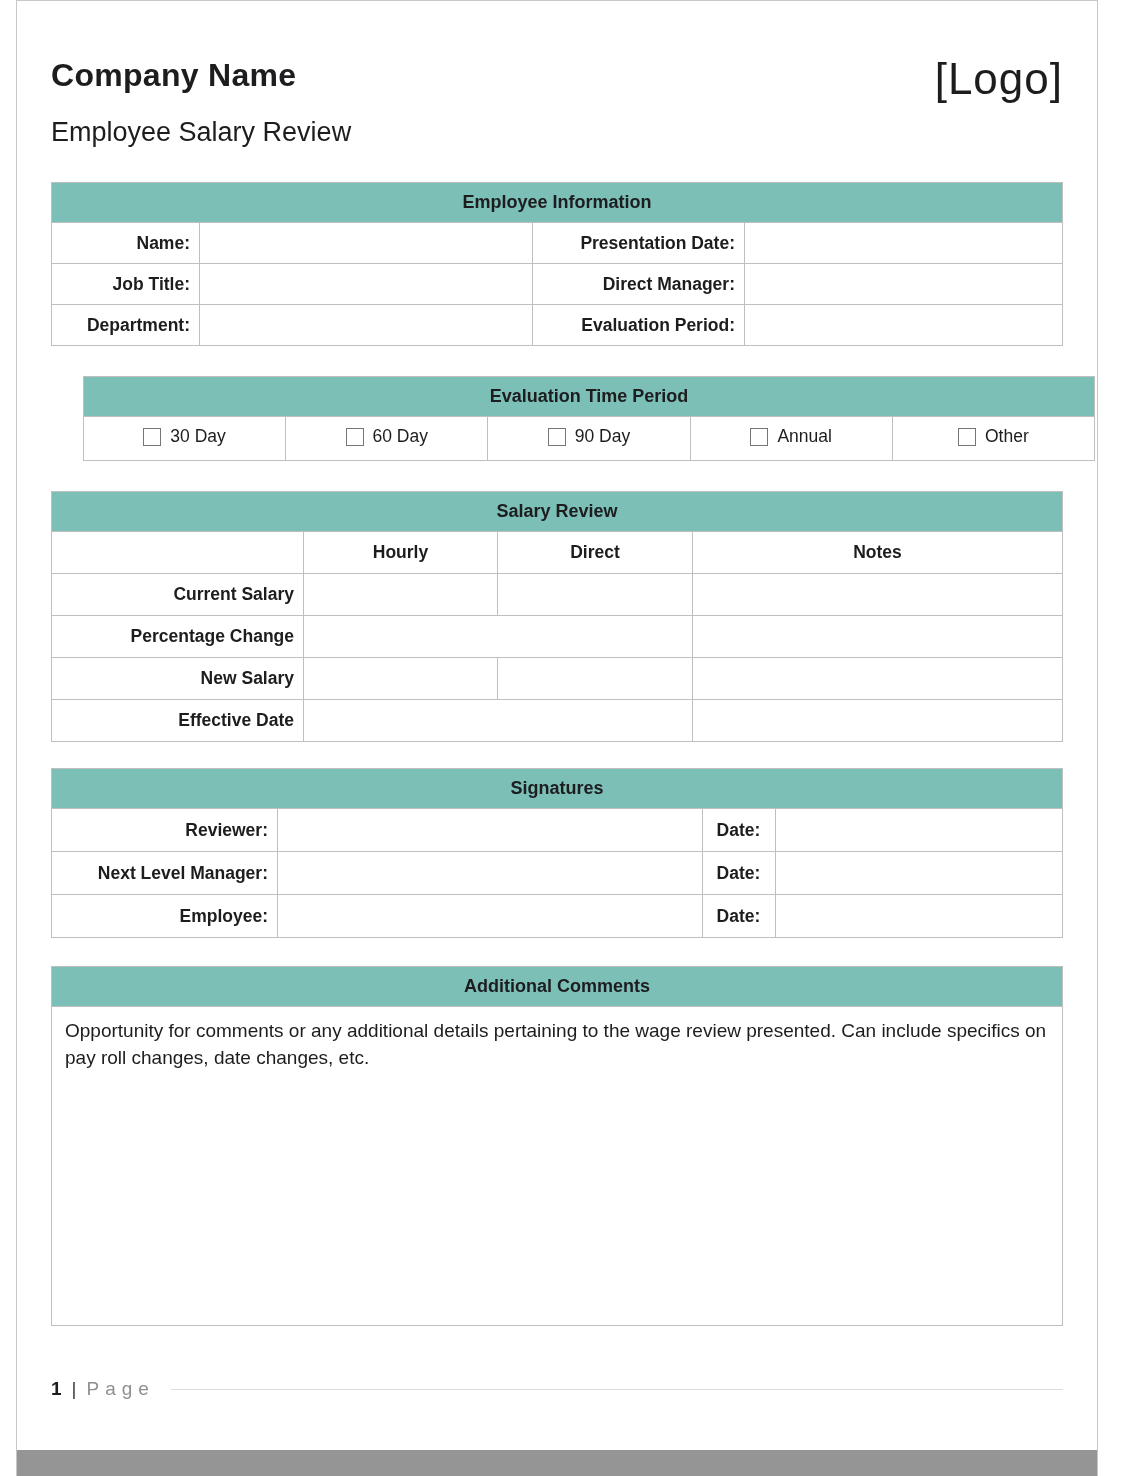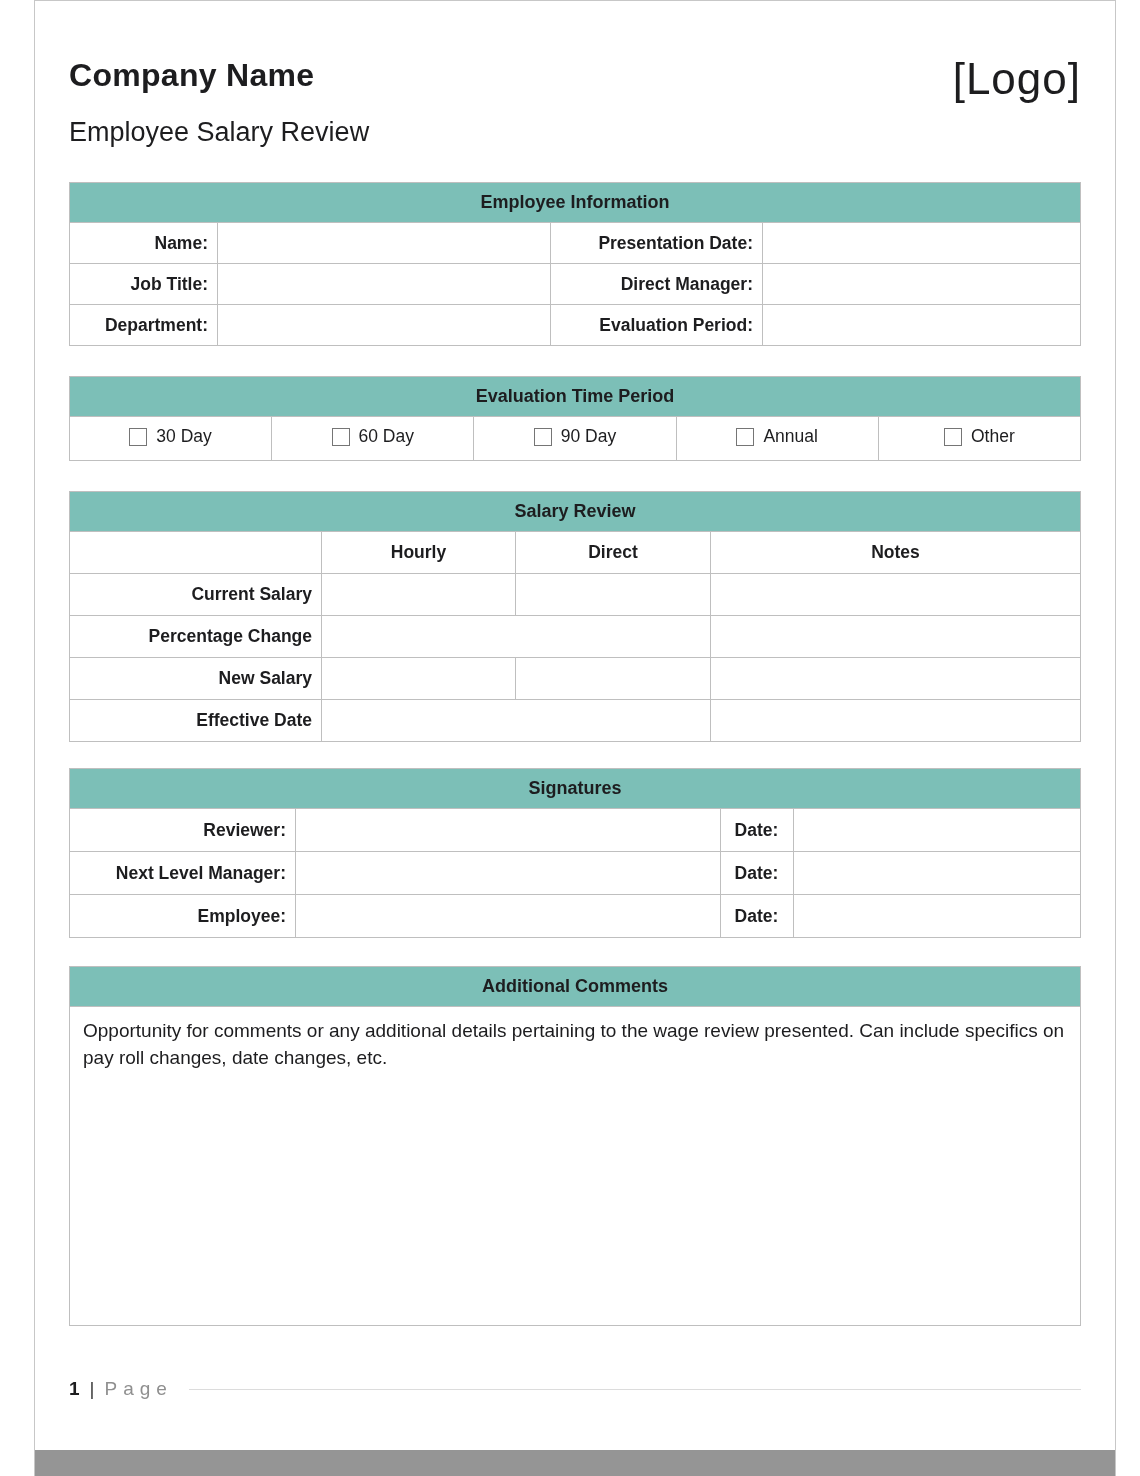--- a/index.html
+++ b/index.html
@@ -1,38 +1,38 @@
 <!DOCTYPE html>
 <html><head>
 <meta charset="utf-8">
 <style>
   html, body { margin: 0; padding: 0; background: #ffffff; }
   body {
     font-family: "Liberation Sans", "DejaVu Sans", sans-serif;
     color: #1d1d1f;
     width: 1140px;
   }
-  .viewer { width: 1140px; height: 1476px; padding: 0 34px; box-sizing: border-box; }
+  .viewer { width: 1140px; height: 1476px; padding: 0 16px; box-sizing: border-box; }
   .page {
     width: 1082px; height: 1450px; box-sizing: border-box;
     border: 1px solid #c7c7c7; border-bottom: none;
     padding: 56px 34px 50px;
     display: flex; flex-direction: column;
     background: #ffffff;
   }
   .page-gap {
     width: 1082px; height: 26px; background: #959595; box-sizing: border-box;
     border-left: 1px solid #c7c7c7; border-right: 1px solid #c7c7c7;
   }
   .head-row { display: flex; justify-content: space-between; align-items: flex-start; }
   .company { font-size: 32px; font-weight: 700; letter-spacing: .3px; }
   .logo { font-size: 44px; font-weight: 400; letter-spacing: 1px; line-height: 1; }
   .subtitle { font-size: 27px; font-weight: 400; margin-top: 16px; }
   .tbl { width: 100%; }
-  .m1 { margin-top: 34px; } .m2 { margin-top: 30px; } .m3 { margin-top: 30px; }
+  .m1 { margin-top: 34px; } .m2 { margin-top: 30px; margin-left: 32px; } .m3 { margin-top: 30px; }
   .m4 { margin-top: 26px; } .m5 { margin-top: 28px; }
   .tbl-title {
     background: #7cbfb7; height: 40px; box-sizing: border-box;
     display: flex; align-items: center; justify-content: center;
     font-weight: 700; font-size: 18px; color: #1d1d1f;
     border: 1px solid #bfbfbf; border-bottom: none;
   }
   table { width: 100%; border-collapse: collapse; table-layout: fixed; }
   td { border: 1px solid #bfbfbf; font-size: 17.5px; padding: 2px 10px; background: #fff; vertical-align: middle; box-sizing: border-box; }
   .r41 td { height: 41px; } .r42 td { height: 42px; } .r43 td { height: 43px; } .r44 td { height: 44px; }

